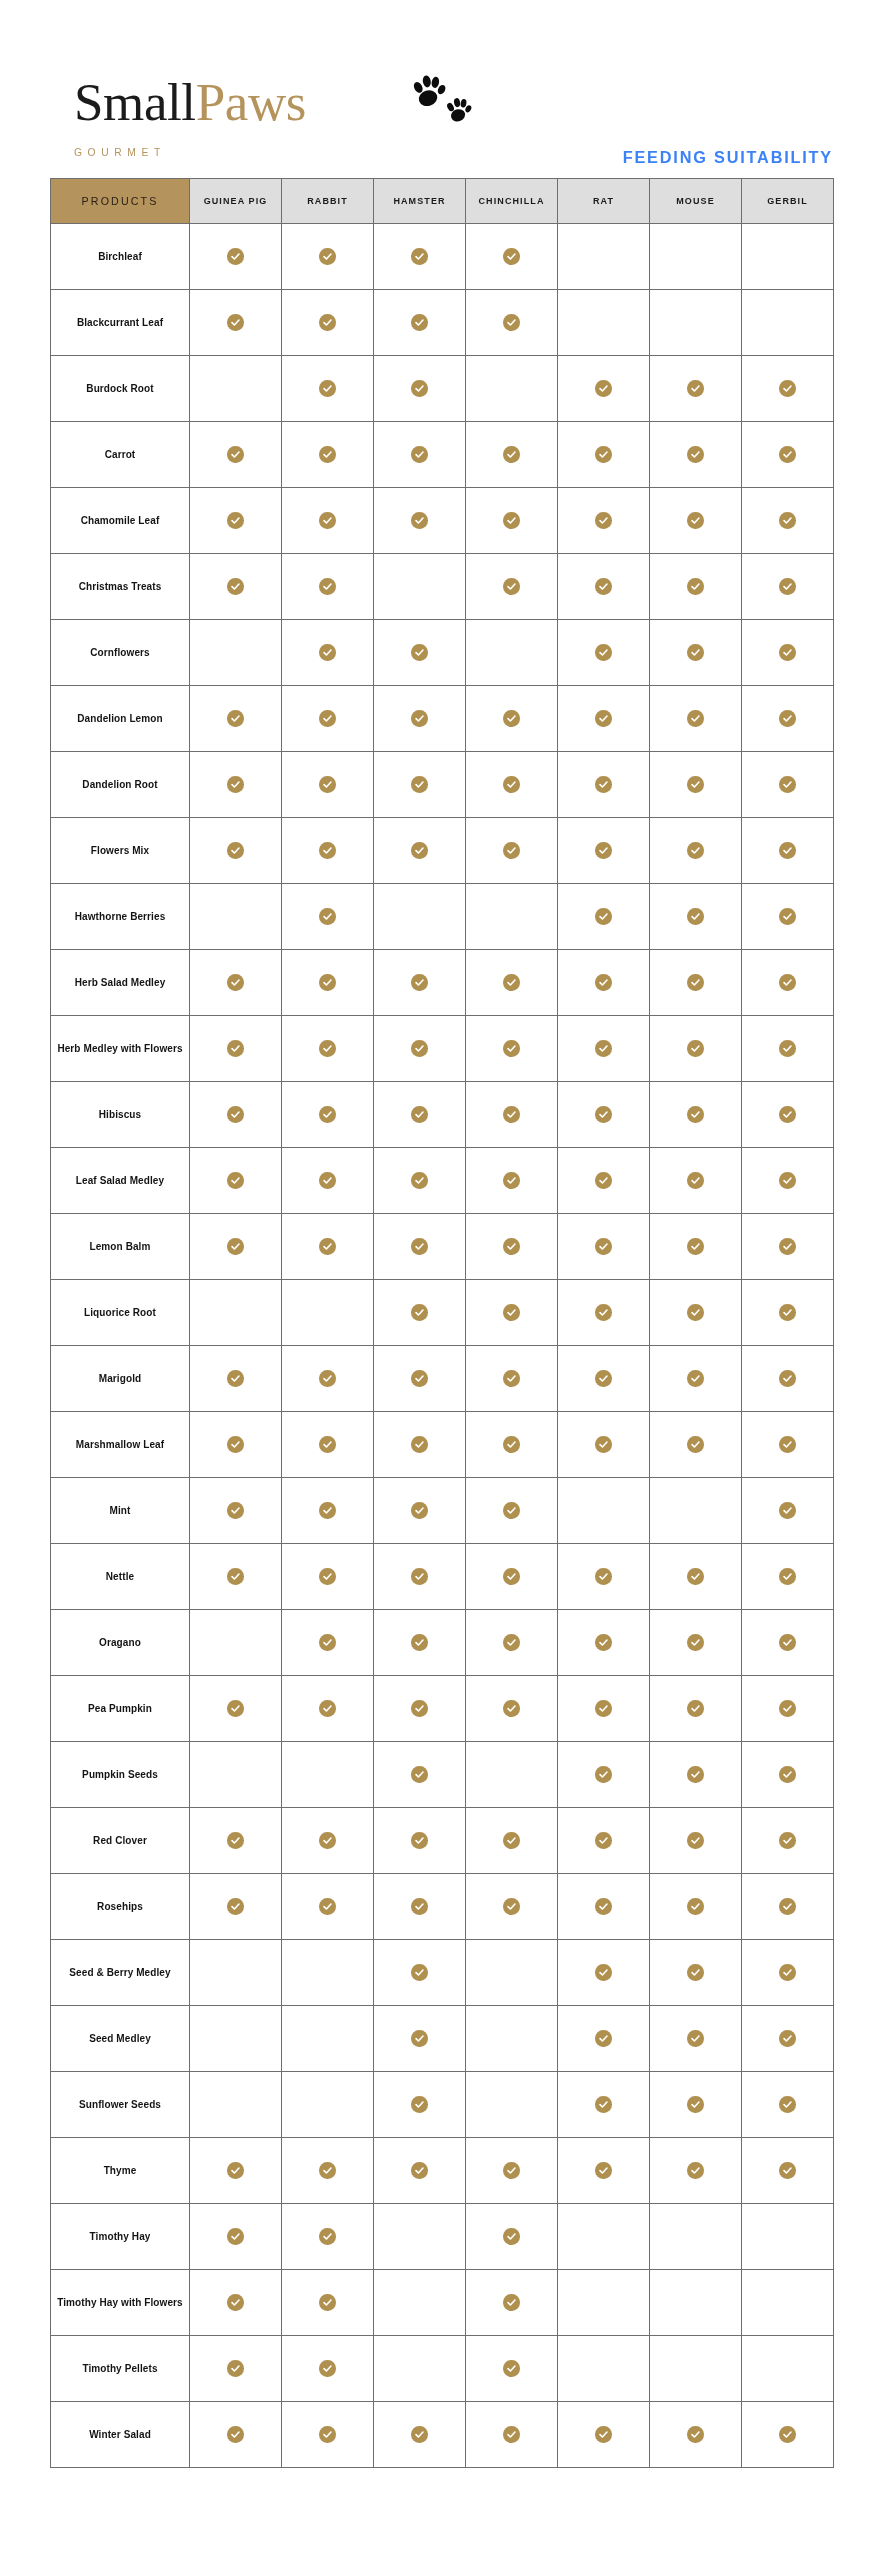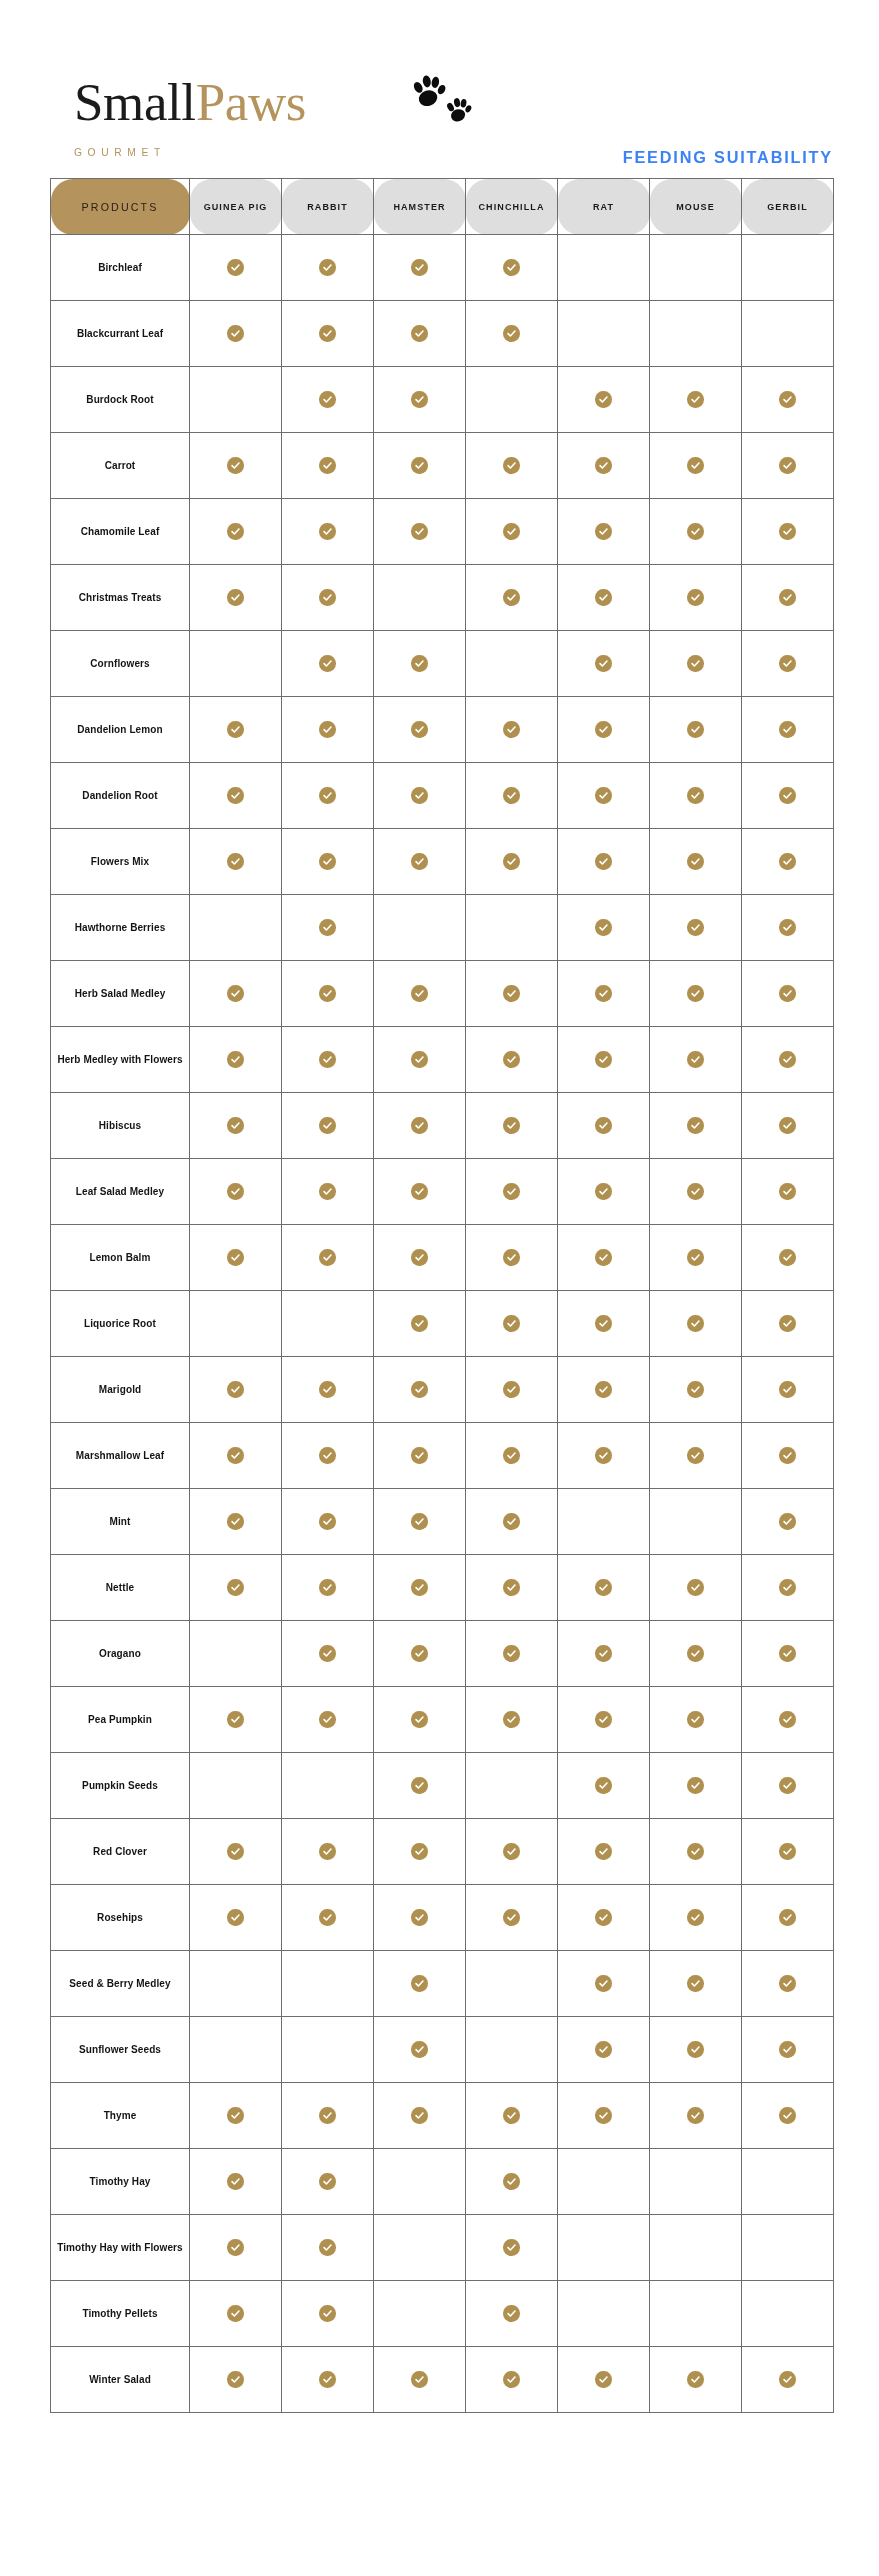--- a/index.html
+++ b/index.html
@@ -97,29 +97,28 @@
   table.matrix col.c-product { width: 139px; }
   table.matrix col.c-animal  { width: 92px; }
 
   table.matrix th, table.matrix td {
     border: 0.9px solid #6e6e6e;
     text-align: center;
     vertical-align: middle;
   }
 
   thead th {
-    height: 56px;
+    height: 45px;
     background: #dedede;
     font-size: 9px;
     font-weight: 700;
     letter-spacing: 1.1px;
     color: #1a1a1a;
     font-family: "Liberation Sans", sans-serif;
     padding: 1.7px 0.9px;
-    border-radius: 22px;
   }
 
   thead th.products-head {
     background: #b5935c;
     color: #2a2116;
     font-size: 10.7px;
     font-weight: 400;
     letter-spacing: 2.1px;
   }
 
@@ -808,20 +807,38 @@
                   <path d="M2.4 6.6 L5.2 9.4 L10.6 3.6" fill="none" stroke="#ffffff" stroke-width="1.9" stroke-linecap="round" stroke-linejoin="round"></path>
                 </svg></span></td>
             <td><span class="check"><svg viewBox="0 0 13 13" aria-hidden="true">
                   <path d="M2.4 6.6 L5.2 9.4 L10.6 3.6" fill="none" stroke="#ffffff" stroke-width="1.9" stroke-linecap="round" stroke-linejoin="round"></path>
                 </svg></span></td>
             <td><span class="check"><svg viewBox="0 0 13 13" aria-hidden="true">
                   <path d="M2.4 6.6 L5.2 9.4 L10.6 3.6" fill="none" stroke="#ffffff" stroke-width="1.9" stroke-linecap="round" stroke-linejoin="round"></path>
                 </svg></span></td>
           </tr>
           <tr>
+            <td class="product-name">Seed Medley</td>
+            <td></td>
+            <td></td>
+            <td><span class="check"><svg viewBox="0 0 13 13" aria-hidden="true">
+                  <path d="M2.4 6.6 L5.2 9.4 L10.6 3.6" fill="none" stroke="#ffffff" stroke-width="1.9" stroke-linecap="round" stroke-linejoin="round"></path>
+                </svg></span></td>
+            <td></td>
+            <td><span class="check"><svg viewBox="0 0 13 13" aria-hidden="true">
+                  <path d="M2.4 6.6 L5.2 9.4 L10.6 3.6" fill="none" stroke="#ffffff" stroke-width="1.9" stroke-linecap="round" stroke-linejoin="round"></path>
+                </svg></span></td>
+            <td><span class="check"><svg viewBox="0 0 13 13" aria-hidden="true">
+                  <path d="M2.4 6.6 L5.2 9.4 L10.6 3.6" fill="none" stroke="#ffffff" stroke-width="1.9" stroke-linecap="round" stroke-linejoin="round"></path>
+                </svg></span></td>
+            <td><span class="check"><svg viewBox="0 0 13 13" aria-hidden="true">
+                  <path d="M2.4 6.6 L5.2 9.4 L10.6 3.6" fill="none" stroke="#ffffff" stroke-width="1.9" stroke-linecap="round" stroke-linejoin="round"></path>
+                </svg></span></td>
+          </tr>
+          <tr>
             <td class="product-name">Sunflower Seeds</td>
             <td></td>
             <td></td>
             <td><span class="check"><svg viewBox="0 0 13 13" aria-hidden="true">
                   <path d="M2.4 6.6 L5.2 9.4 L10.6 3.6" fill="none" stroke="#ffffff" stroke-width="1.9" stroke-linecap="round" stroke-linejoin="round"></path>
                 </svg></span></td>
             <td></td>
             <td><span class="check"><svg viewBox="0 0 13 13" aria-hidden="true">
                   <path d="M2.4 6.6 L5.2 9.4 L10.6 3.6" fill="none" stroke="#ffffff" stroke-width="1.9" stroke-linecap="round" stroke-linejoin="round"></path>
                 </svg></span></td>

